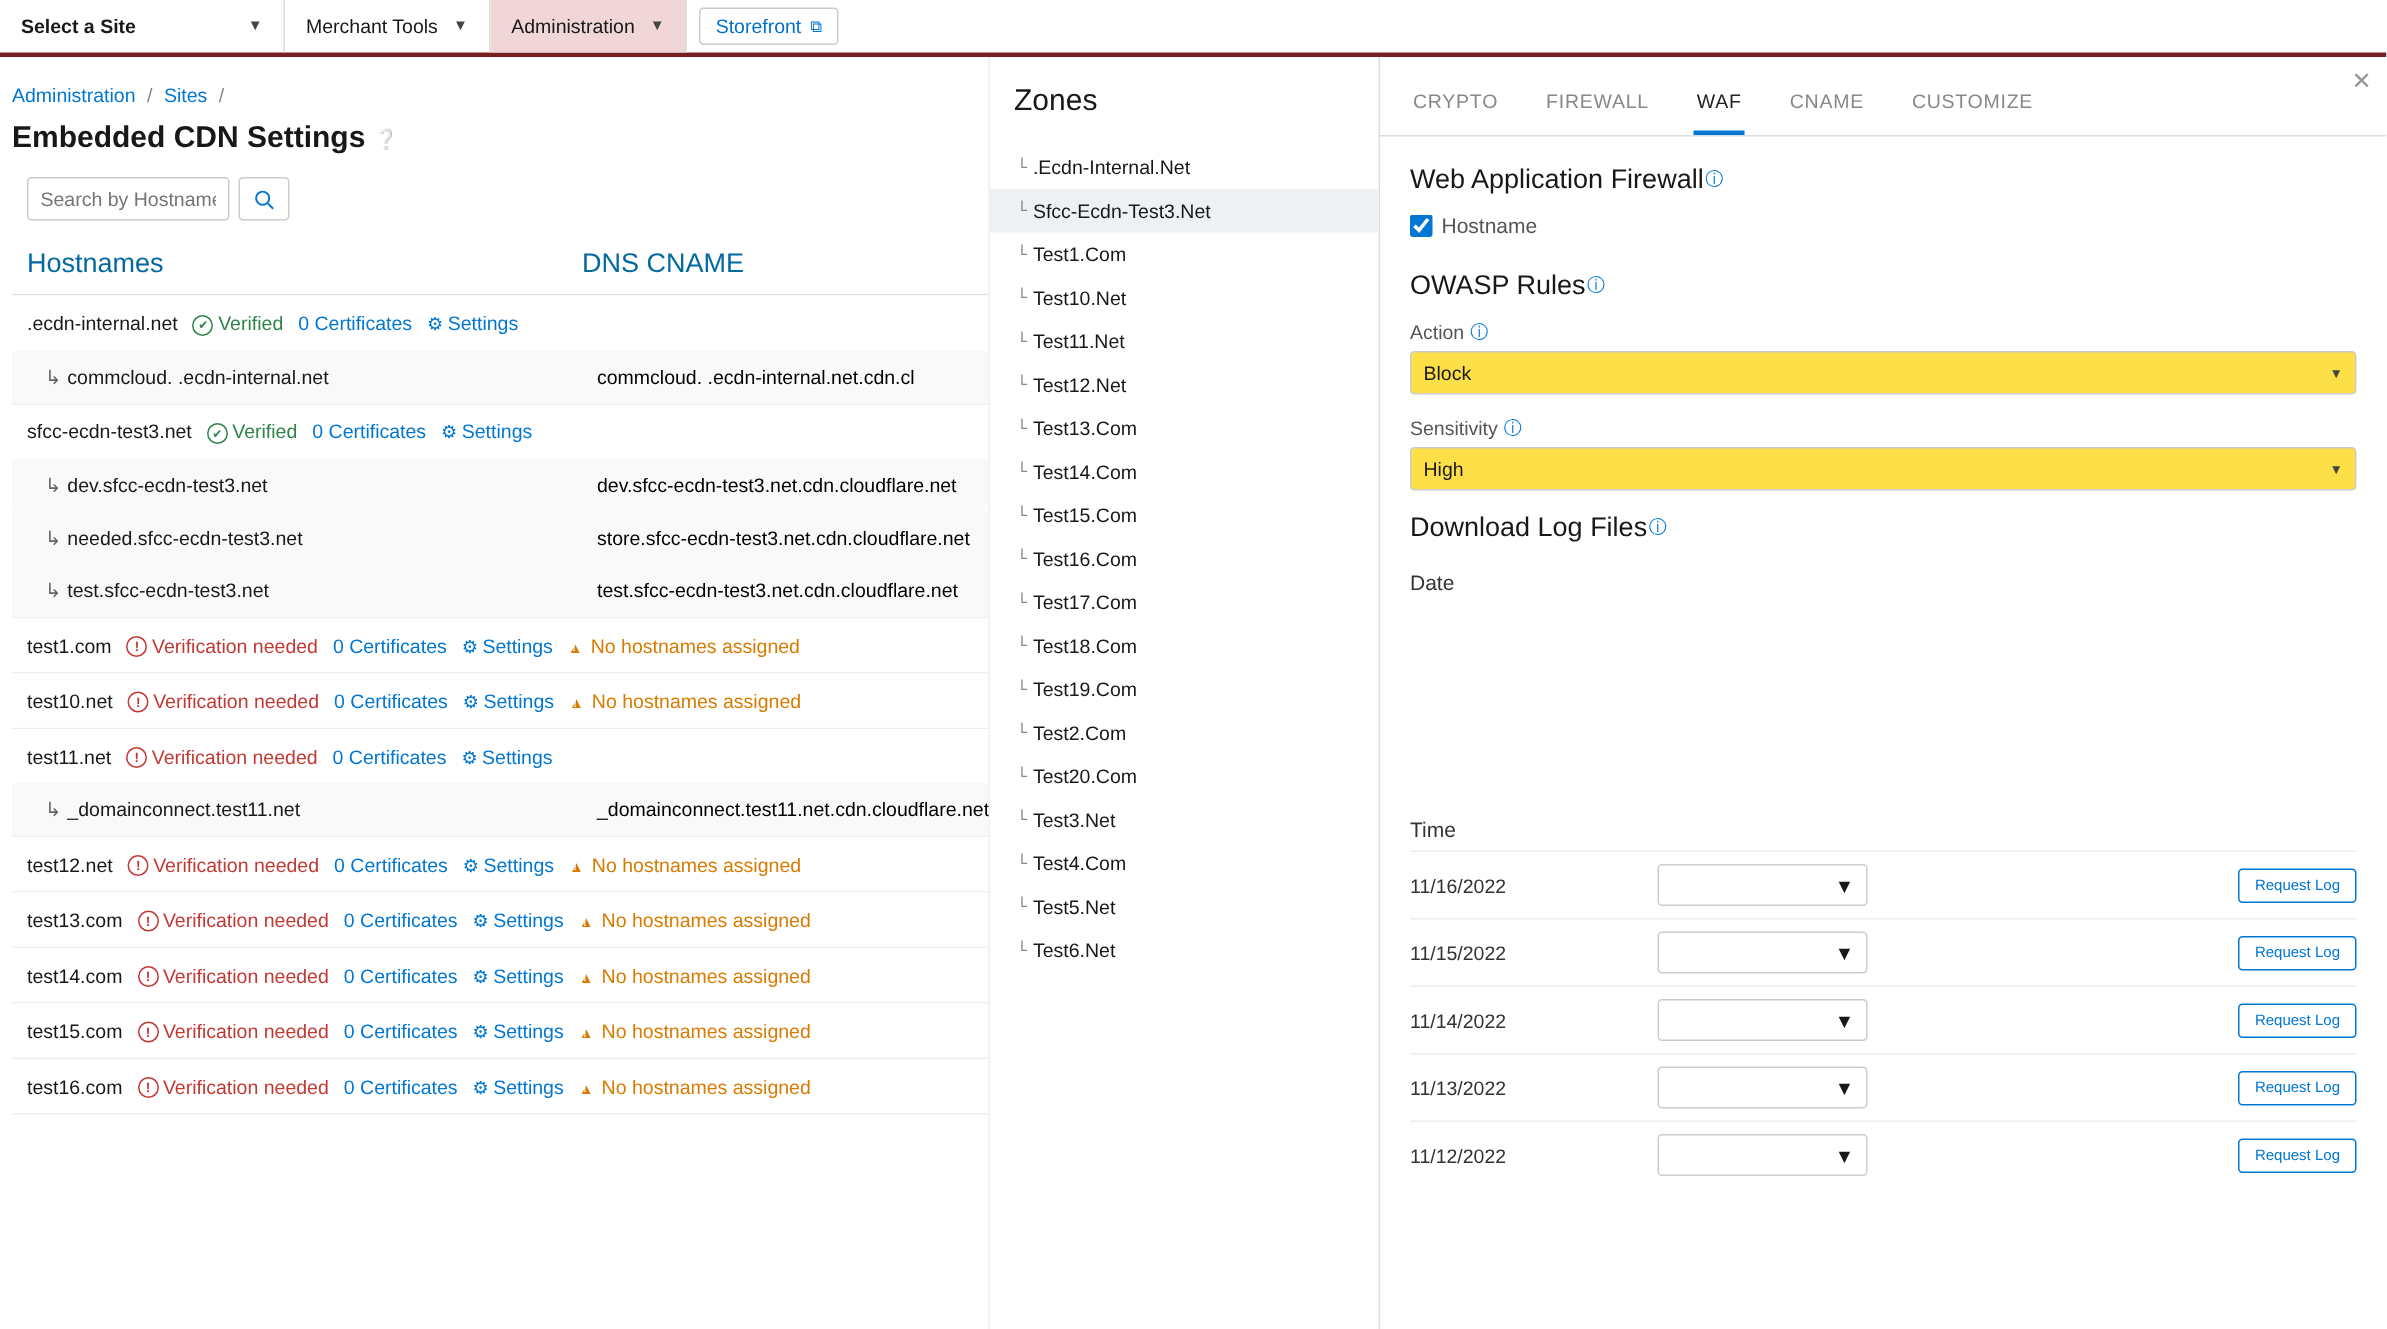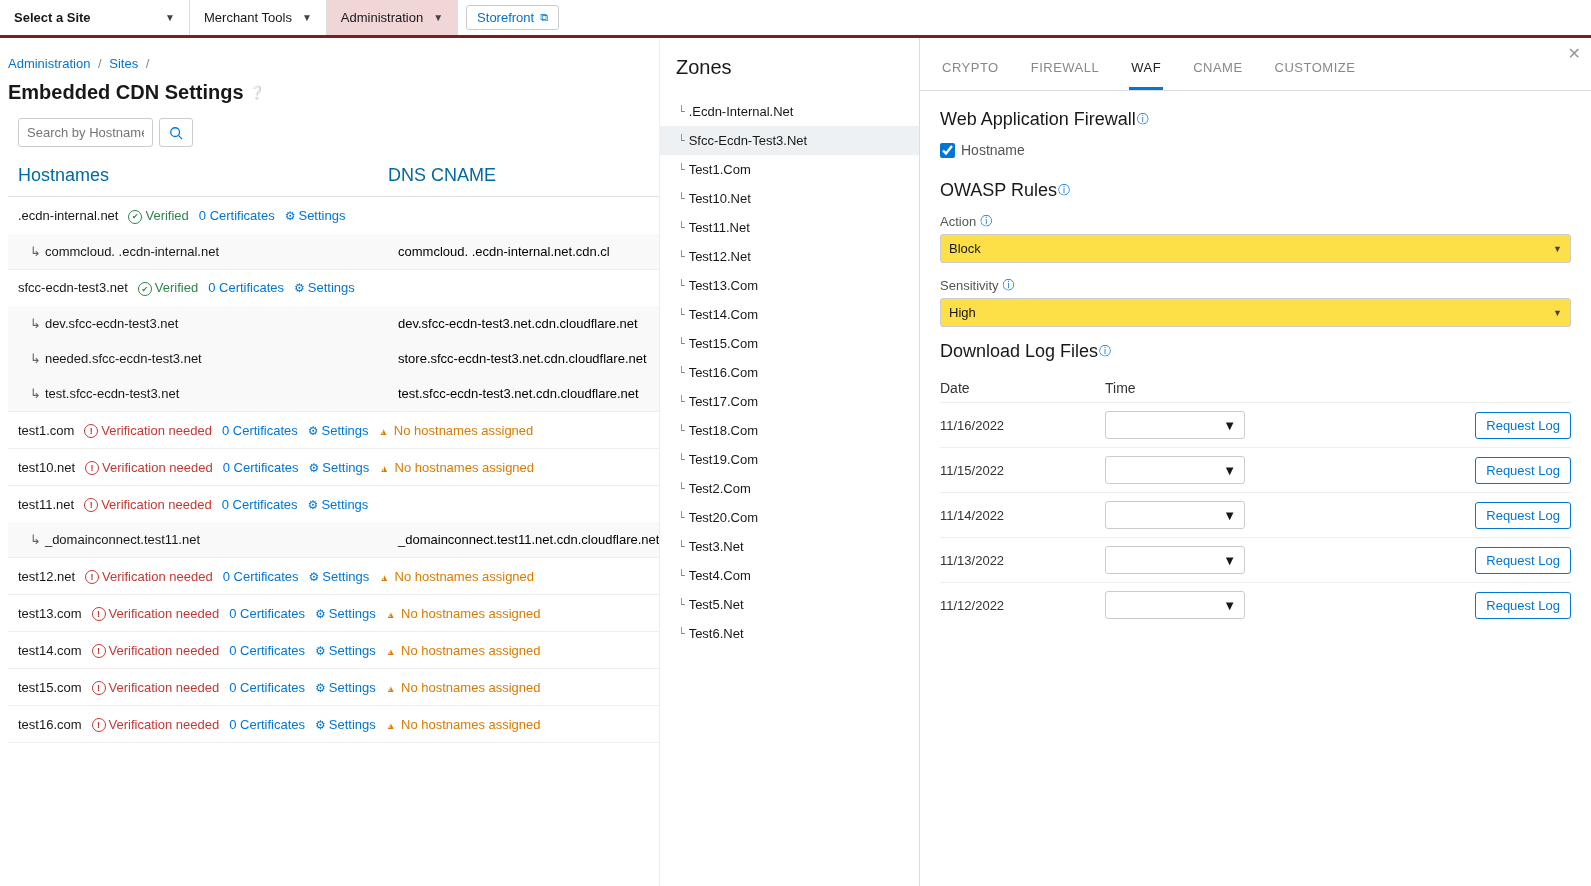--- a/index.html
+++ b/index.html
@@ -57,28 +57,28 @@
 
 .waf-body { padding: 18px 20px 0 20px; }
 .section-h { font-size: 18px; font-weight: 400; display: flex; align-items: center; gap: 1px; margin-bottom: 12px; }
 .info-icon { color: #0176d3; font-size: 12px; }
 .checkbox-row { display: flex; align-items: center; gap: 6px; margin-bottom: 22px; font-size: 14px; color: #555; }
 .checkbox-row input { accent-color: #0176d3; width: 15px; height: 15px; }
 .field-label { font-size: 13px; color: #555; margin-bottom: 4px; display: flex; align-items: center; gap: 4px; }
 .select-box { width: 100%; border: 1px solid #ccc; border-radius: 3px; padding: 6px 8px; font-size: 13px; display: flex; justify-content: space-between; align-items: center; margin-bottom: 14px; cursor: pointer; background: #fde047; }
 .select-box .caret { font-size: 9px; color: #444; }
 .note { font-size: 14px; color: #444; margin-bottom: 16px; }
-.log-head { display: flex; padding: 6px 0; font-size: 14px; color: #333; }
+.log-head { display: flex; padding: 6px 0; font-size: 14px; color: #333; flex-direction: column; }
 .log-head .d { flex: 0 0 165px; }
 .log-head .t { flex: 1; }
 .log-row { display: flex; align-items: center; padding: 8px 0; border-top: 1px solid #eee; }
 .log-row .d { flex: 0 0 165px; font-size: 13px; color: #333; }
 .log-row .time-select { flex: 0 0 140px; border: 1px solid #ccc; border-radius: 3px; height: 28px; display: flex; align-items: center; justify-content: flex-end; padding: 0 8px; cursor: pointer; }
 .log-row .spacer { flex: 1; }
-.req-btn { border: 1px solid #0176d3; color: #0176d3; background: #fff; border-radius: 3px; padding: 5px 10px; font-size: 13px; cursor: pointer; }
+.req-btn { border: 1px solid #0176d3; color: #0176d3; background: #fff; border-radius: 3px; padding: 5px 10px; font-size: 10px; cursor: pointer; }
 
 .icon-circle-check::before { content: "✔"; display: inline-flex; width: 12px; height: 12px; border: 1.5px solid #2e844a; border-radius: 50%; font-size: 8px; align-items: center; justify-content: center; }
 .icon-circle-bang::before { content: "!"; display: inline-flex; width: 12px; height: 12px; border: 1.5px solid #c23934; border-radius: 50%; font-size: 9px; font-weight: bold; align-items: center; justify-content: center; }
 .icon-gear::before { content: "⚙"; color: #0176d3; font-size: 12px; }
 .icon-warn::before { content: "▲"; color: #d97b00; font-size: 10px; position: relative; }
 .icon-warn::after { content: "!"; position: relative; left: -7px; top: -1px; color: #fff; font-size: 7px; font-weight: bold; }
 svg.search-svg { width: 14px; height: 14px; }
 </style>
 </head>
 <body>

